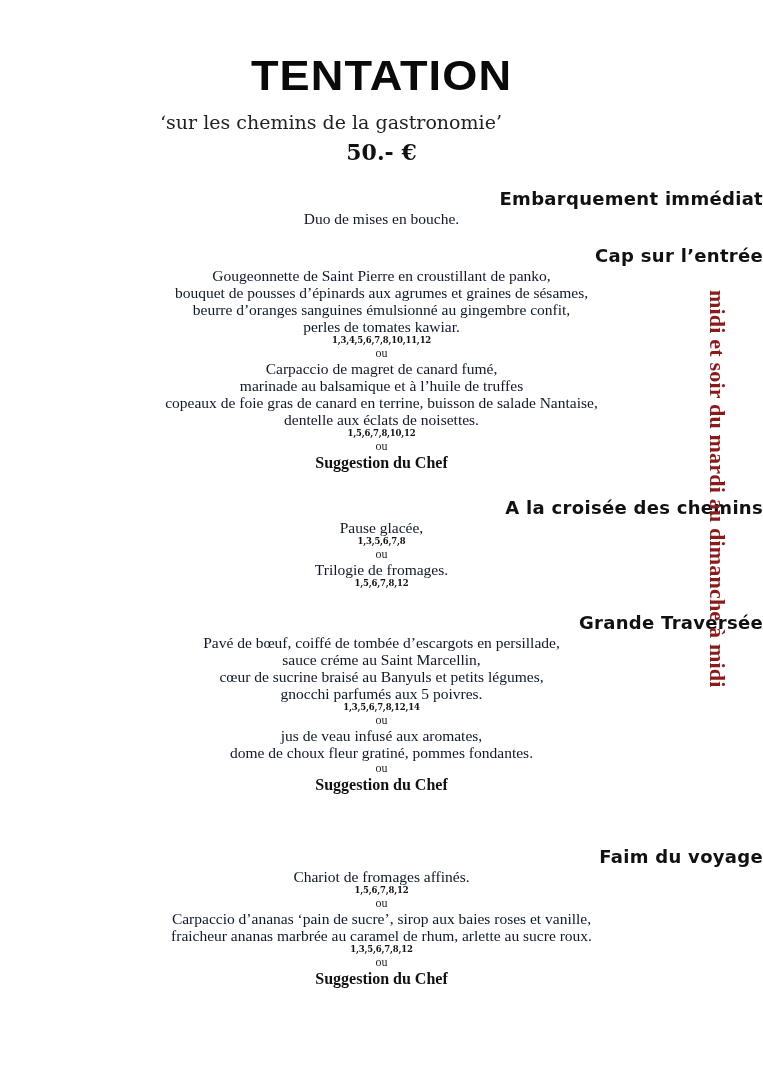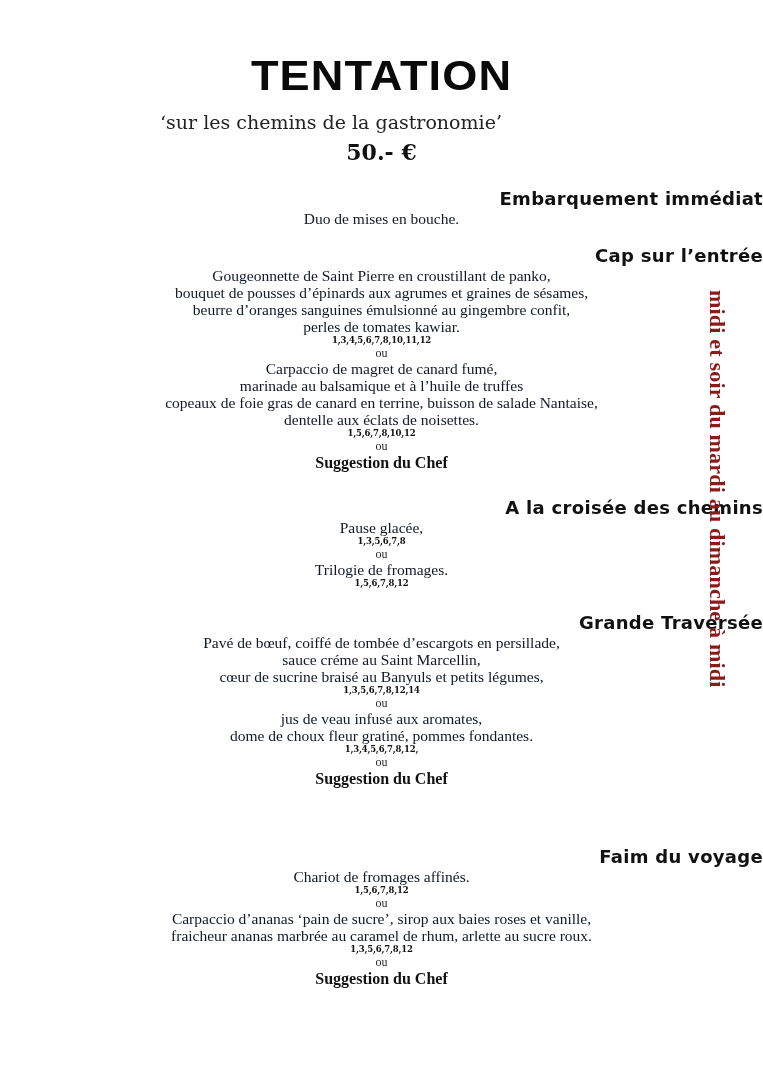--- a/index.html
+++ b/index.html
@@ -155,25 +155,25 @@
     <div class="ou">ou</div>
     <div class="line">Trilogie de fromages.</div>
     <div class="allergens">1,5,6,7,8,12</div>
   </div>
 
   <div class="section" style="top:612px;">
     <div class="sec-title">Grande Traversée</div>
     <div class="line">Pavé de bœuf, coiffé de tombée d’escargots en persillade,</div>
     <div class="line">sauce créme au Saint Marcellin,</div>
     <div class="line">cœur de sucrine braisé au Banyuls et petits légumes,</div>
+    <div class="line">gnocchi parfumés aux 5 poivres.</div>
     <div class="allergens">1,3,5,6,7,8,12,14</div>
     <div class="ou">ou</div>
     <div class="line">jus de veau infusé aux aromates,</div>
     <div class="line">dome de choux fleur gratiné, pommes fondantes.</div>
-    <div class="allergens">1,3,4,5,6,7,8,12,</div>
     <div class="ou">ou</div>
     <div class="suggestion">Suggestion du Chef</div>
   </div>
 
   <div class="section" style="top:846px;">
     <div class="sec-title">Faim du voyage</div>
     <div class="line">Chariot de fromages affinés.</div>
     <div class="allergens">1,5,6,7,8,12</div>
     <div class="ou">ou</div>
     <div class="line">Carpaccio d’ananas ‘pain de sucre’, sirop aux baies roses et vanille,</div>

